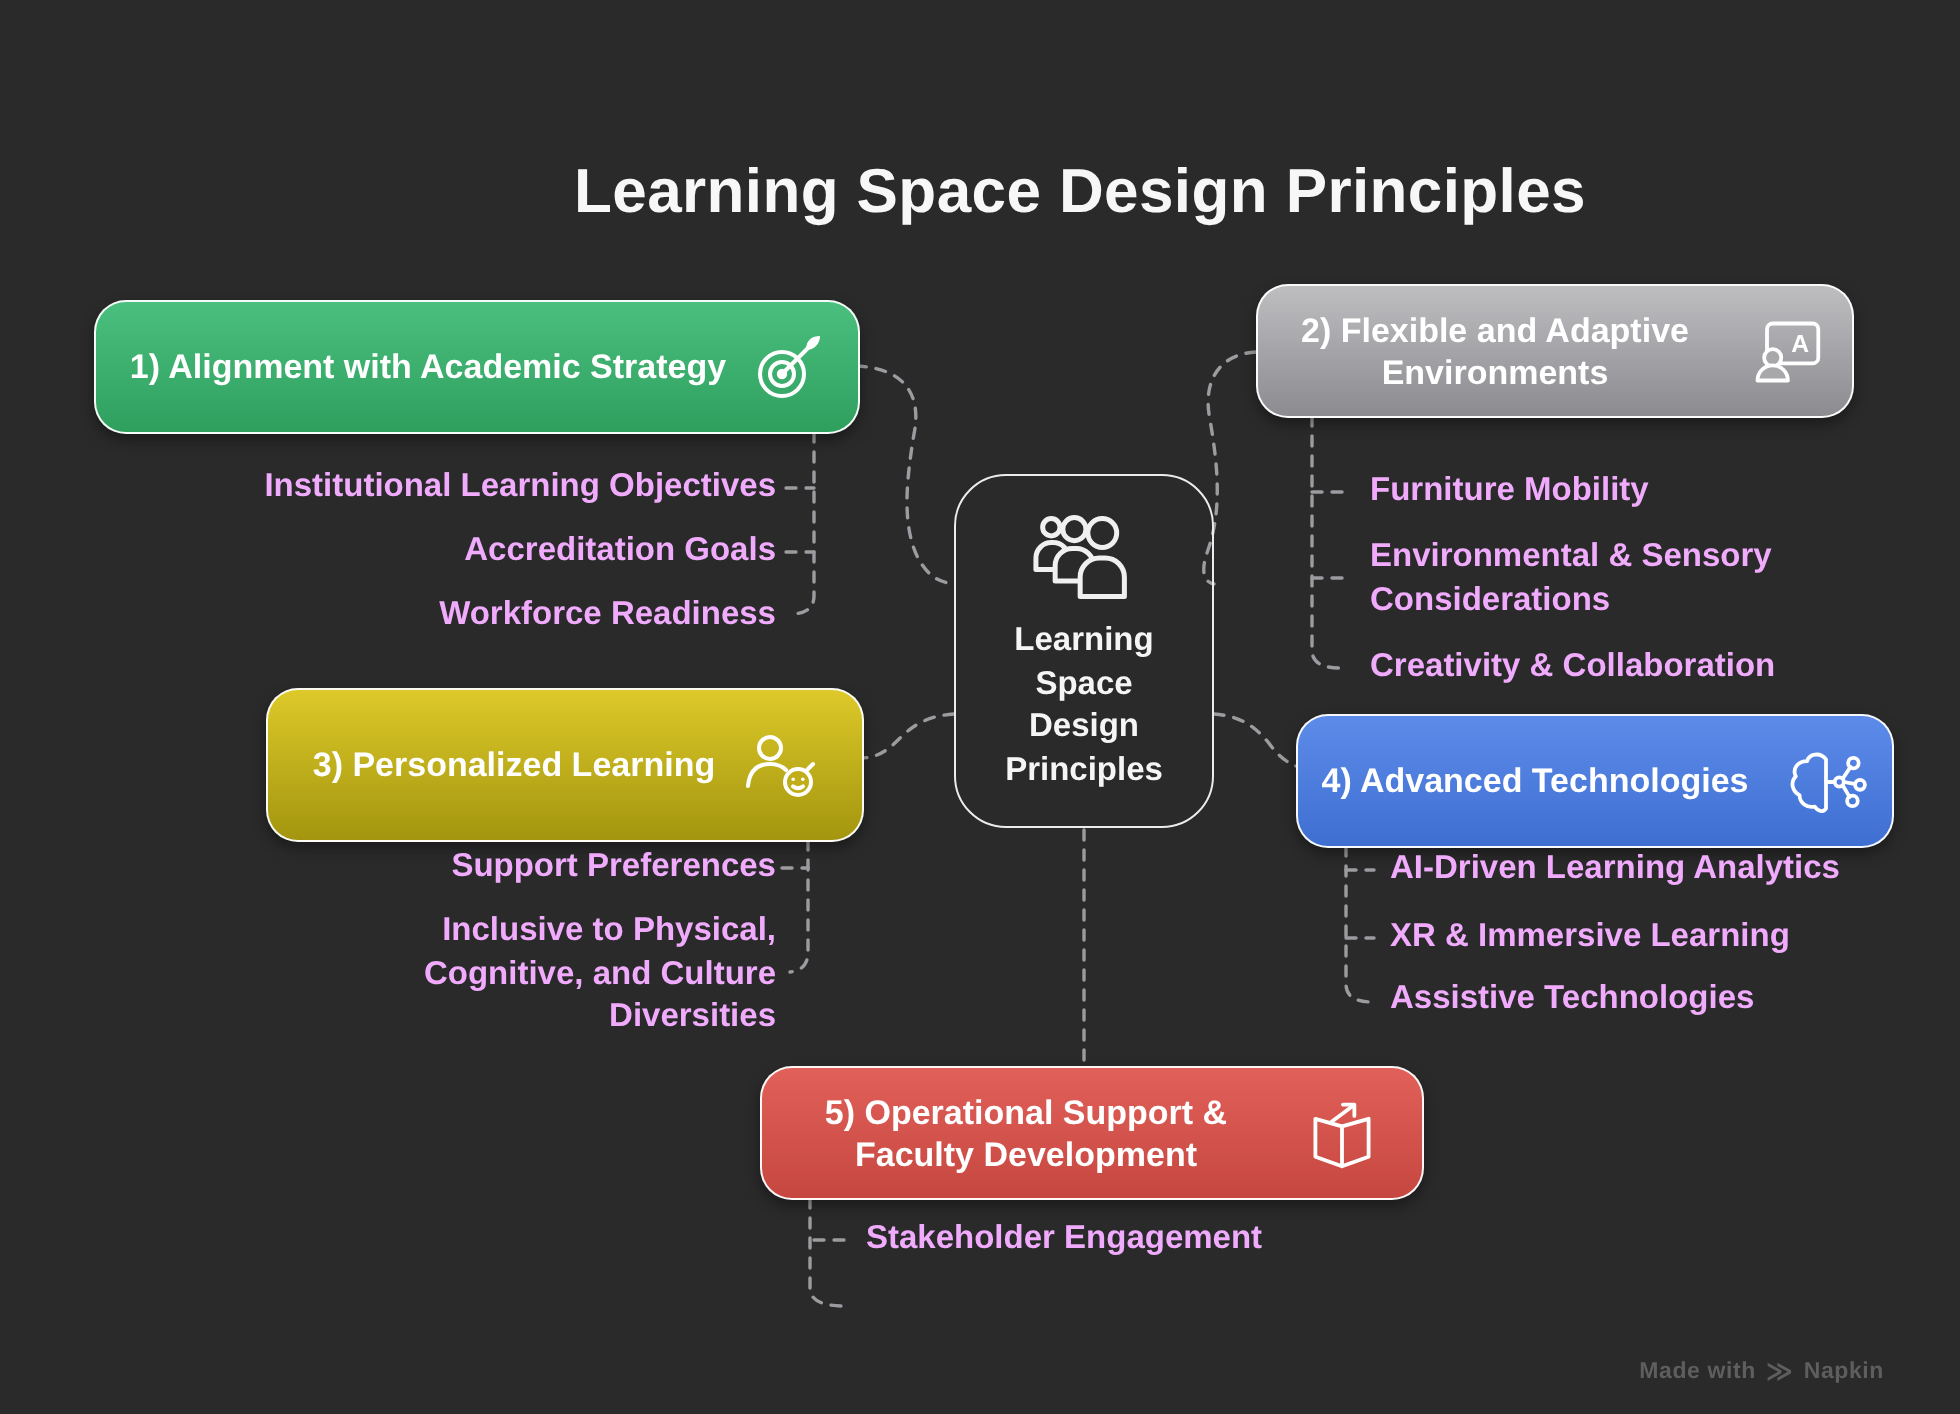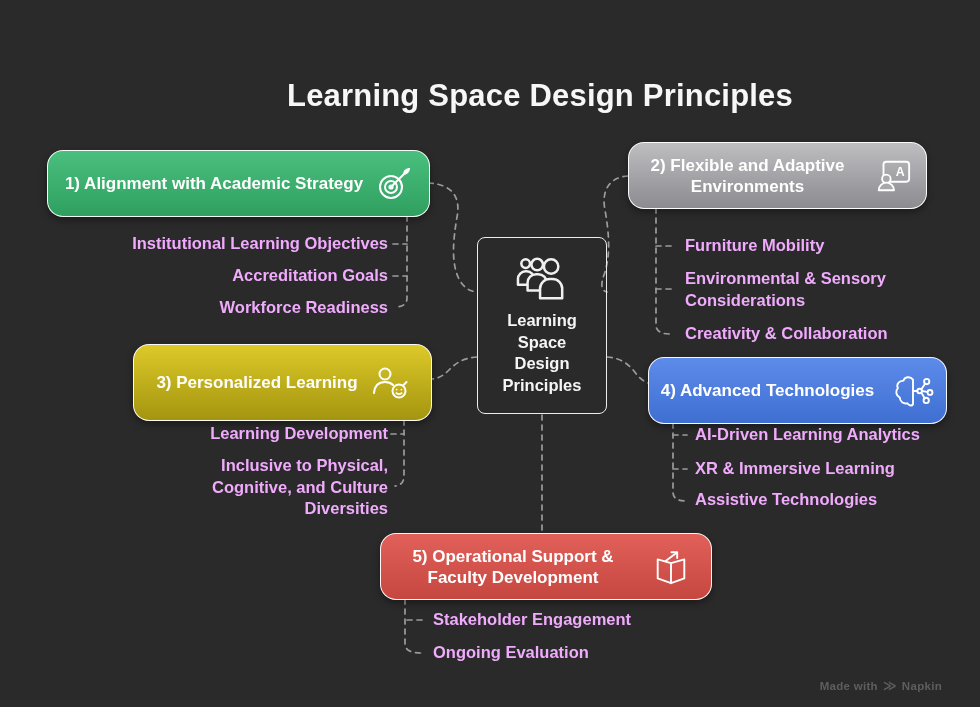--- a/index.html
+++ b/index.html
@@ -23,21 +23,21 @@
   .pbox svg{flex:0 0 auto;display:block;}
   #box1{left:47px;top:150px;width:381px;height:65px;gap:13px;}
   #box2{left:628px;top:142px;width:297px;height:65px;gap:22px;}
   #box2 .lbl{max-width:208px;}
   #box3{left:133px;top:344px;width:297px;height:75px;gap:13px;text-align:right;}
   #box4{left:648px;top:357px;width:297px;height:65px;gap:18px;}
   #box5{left:380px;top:533px;width:330px;height:65px;gap:26px;}
   #box5 .lbl{max-width:224px;}
   .center-node{
     position:absolute;left:477px;top:237px;width:130px;height:177px;
-    border:1.6px solid #ececec;border-radius:8px;
+    border:1.6px solid #ececec;border-radius:26px;
     display:flex;flex-direction:column;align-items:center;justify-content:flex-start;
     padding-top:16px;box-sizing:border-box;background:transparent;
   }
   .center-node .cline{font-size:16.5px;font-weight:700;line-height:21.5px;color:#f5f5f5;}
   .center-node svg{margin-bottom:6px;}
   .sub{
     position:absolute;font-size:16.5px;font-weight:700;color:#f0abfc;
     line-height:21.5px;white-space:nowrap;
   }
   .sub.wrap{white-space:normal;}
@@ -137,21 +137,21 @@
         <circle cx="14" cy="9" r="5.5"></circle>
         <path d="M3 28 Q4 17 14 17 Q19 17 22 20"></path>
         <circle cx="28" cy="26" r="6.5" fill="#c0ad18"></circle>
         <circle cx="25.6" cy="24.6" r="0.9" fill="#fff" stroke="none"></circle>
         <circle cx="30.4" cy="24.6" r="0.9" fill="#fff" stroke="none"></circle>
         <path d="M25.5 28.2 Q28 30 30.5 28.2"></path>
         <path d="M32.5 20 L35.5 17"></path>
       </g>
     </svg>
   </div>
-  <div class="sub r" style="right:592px;top:423px;">Learning Development</div>
+  <div class="sub r" style="right:592px;top:423px;">Support Preferences</div>
   <div class="sub wrap r" style="right:592px;top:455px;width:196px;">Inclusive to Physical, Cognitive, and Culture Diversities</div>
 
   <div class="pbox" id="box4" style="background: linear-gradient(rgb(93, 139, 234), rgb(62, 111, 209));">
     <span class="lbl">4) Advanced Technologies</span>
     <svg width="42" height="34" viewBox="0 0 44 36">
       <g class="ic">
         <path d="M22 6 C19 2 13 3 12 7 C7 7 4 11 6 15 C3 18 4 23 8 25 C8 29 12 32 16 31 C18 34 21 34 22 32 L22 6 Z"></path>
         <circle cx="29" cy="18" r="2.4"></circle>
         <path d="M22 18 L26.6 18"></path>
         <path d="M31 16 L35 10"></path>
@@ -171,21 +171,20 @@
     <span class="lbl">5) Operational Support &amp; Faculty Development</span>
     <svg width="40" height="38" viewBox="0 0 40 40">
       <g class="ic">
         <path d="M20 37 L6 32 L6 12 L20 16 L34 12 L34 32 L20 37 L20 16"></path>
         <path d="M14 14 L26 5"></path>
         <path d="M20.5 4.5 L26.5 4.5 L26.5 10.5"></path>
       </g>
     </svg>
   </div>
   <div class="sub" style="left:433px;top:609px;">Stakeholder Engagement</div>
-  <div class="sub" style="left:433px;top:642px;">Ongoing Evaluation</div>
 
   <div class="watermark">
     <span>Made with</span>
     <span class="glyph">≫</span>
     <span>Napkin</span>
   </div>
 
 </div>
 
 </body></html>

